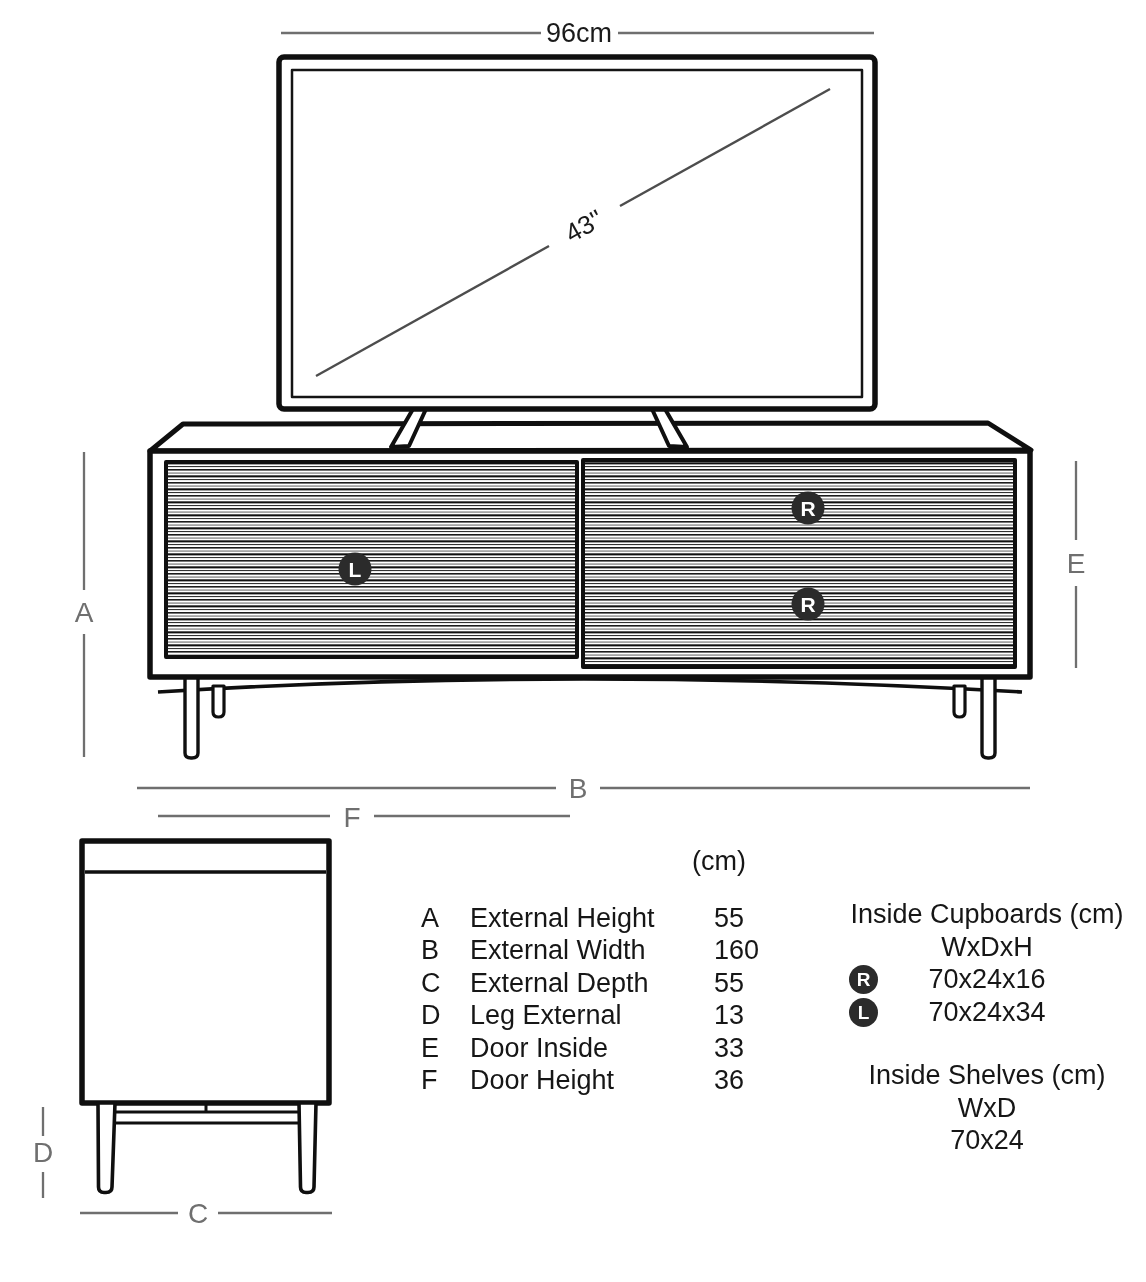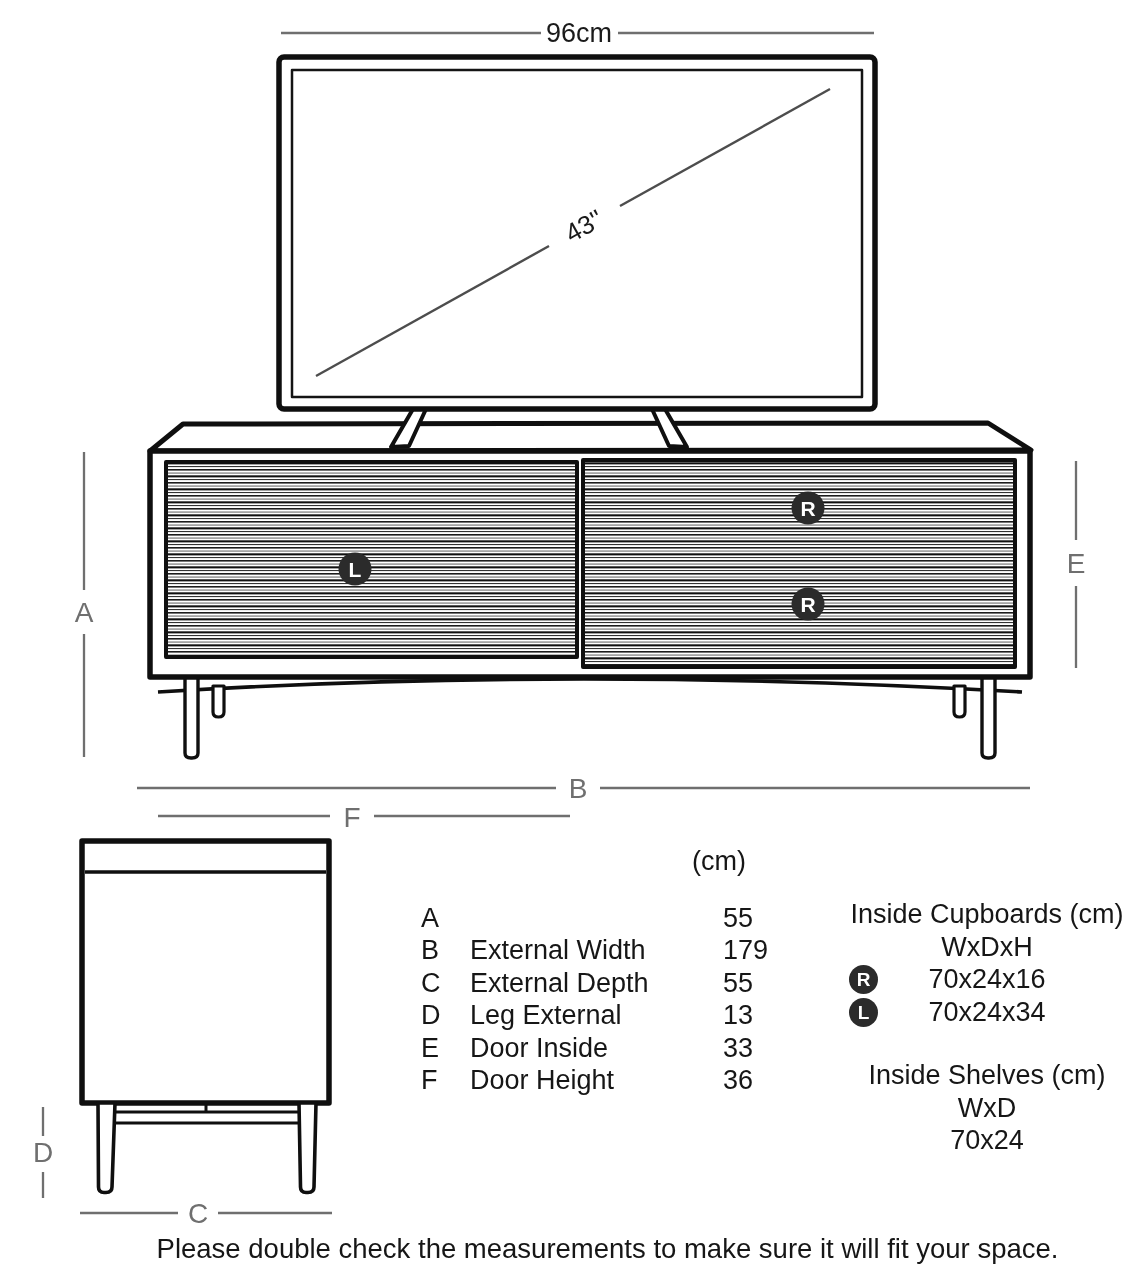--- a/index.html
+++ b/index.html
@@ -8,21 +8,21 @@
   .canvas{position:absolute;inset:0;}
   svg{position:absolute;left:0;top:0;}
   .overlay{position:absolute;}
   
   .spec-table{left:420px;top:846px;width:360px;font-size:27px;}
   .spec-table .unit{position:absolute;left:272px;top:0;white-space:nowrap;}
   .spec-table .rows{position:absolute;left:0;top:56px;width:360px;}
   .spec-table .row{position:relative;height:32.4px;line-height:32.4px;white-space:nowrap;}
   .spec-table .l{position:absolute;left:1px;}
   .spec-table .n{position:absolute;left:50px;}
-  .spec-table .v{position:absolute;left:303px;text-align:center;}
+  .spec-table .v{position:absolute;left:294px;text-align:center;}
   
   .inside-block{left:820px;top:898px;width:334px;text-align:center;font-size:27px;line-height:32.5px;}
   .inside-block .brow{position:relative;height:32.5px;}
   .inside-block .badge{position:absolute;left:29px;top:2px;width:29px;height:29px;border-radius:50%;
        background:#2b2b2b;color:#ffffff;font-size:19px;font-weight:bold;line-height:29px;text-align:center;}
   .inside-block .shelves-title{margin-top:31px;}
   
   .footer{left:90px;top:1233px;width:1035px;text-align:center;font-size:27.5px;}
 </style>
 </head>
@@ -113,26 +113,27 @@
     <text x="1076" y="573">E</text>
     <text x="352" y="827">F</text>
   </g>
 </svg>
 
 <div class="overlay spec-table">
   <div class="unit">(cm)</div>
   <div class="rows">
     <div class="row">
       <span class="l">A</span>
+      <span class="n">External Height</span>
       <span class="v">55</span>
     </div>
     <div class="row">
       <span class="l">B</span>
       <span class="n">External Width</span>
-      <span class="v">179</span>
+      <span class="v">160</span>
     </div>
     <div class="row">
       <span class="l">C</span>
       <span class="n">External Depth</span>
       <span class="v">55</span>
     </div>
     <div class="row">
       <span class="l">D</span>
       <span class="n">Leg External</span>
       <span class="v">13</span>
@@ -159,15 +160,14 @@
   </div>
   <div class="brow">
     <span class="badge">L</span>
     <span>70x24x34</span>
   </div>
   <div class="shelves-title">Inside Shelves (cm)</div>
   <div>WxD</div>
   <div>70x24</div>
 </div>
 
-<div class="overlay footer">Please double check the measurements to make sure it will fit your space.</div>
 
 </div>
 
 </body></html>

